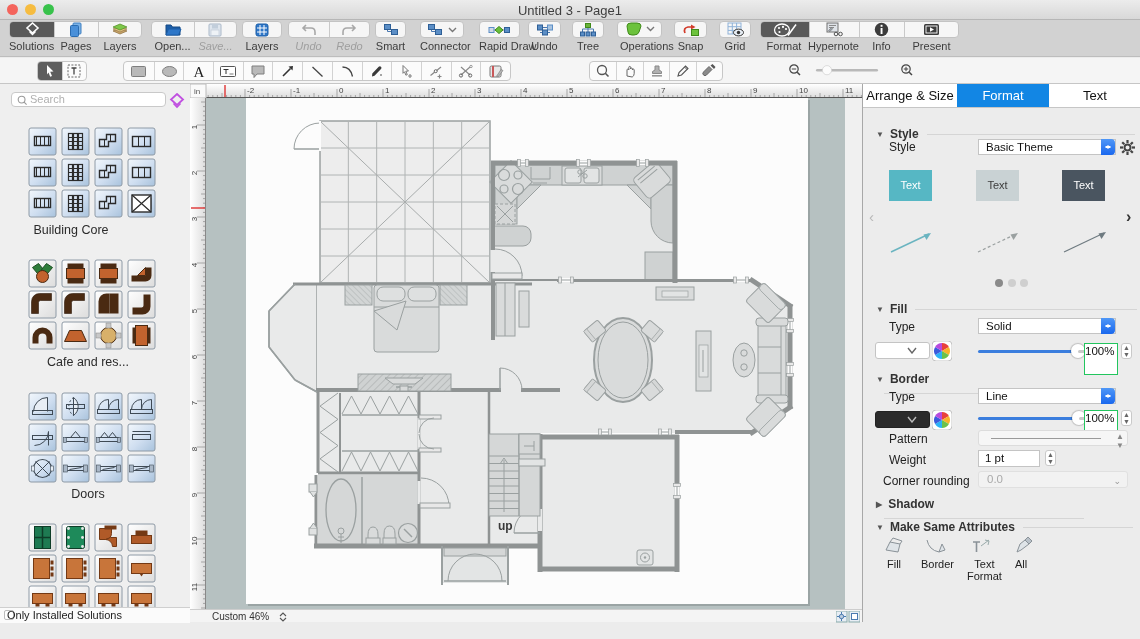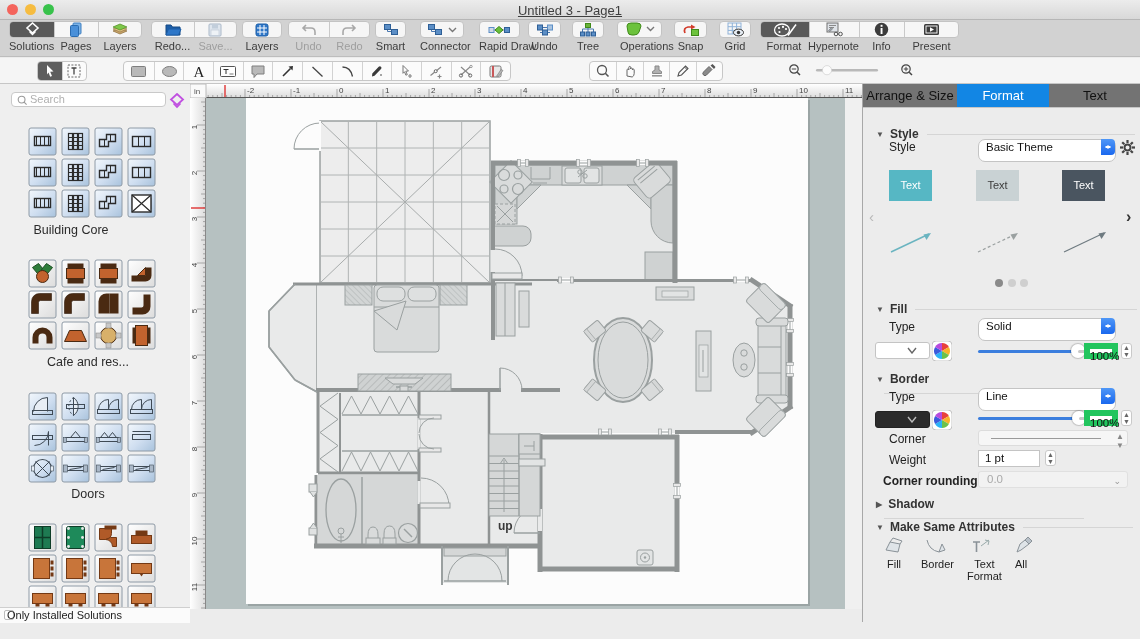--- a/index.html
+++ b/index.html
@@ -2,33 +2,33 @@
 <html><head><meta charset="utf-8">
 <style>
 html,body{margin:0;padding:0;width:1140px;height:639px;overflow:hidden;
  font-family:"Liberation Sans",sans-serif;-webkit-font-smoothing:antialiased;}
 *{box-sizing:border-box;}
 #app{position:absolute;left:0;top:0;width:1140px;height:639px;background:#ececec;}
 
 #titlebar{position:absolute;left:0;top:0;width:1140px;height:20px;
  background:linear-gradient(#ececec,#d8d8d8);border-bottom:1px solid #b6b6b6;}
 #titlebar .title{position:absolute;left:0;right:0;top:3px;text-align:center;
- font-size:13px;color:#3f3f3f;text-decoration:underline;}
+ font-size:13px;color:#3f3f3f;}
 .tl{position:absolute;top:4px;width:11px;height:11px;border-radius:50%;}
 
 #tb1{position:absolute;left:0;top:20px;width:1140px;height:37px;
  background:#d2d2d2;border-bottom:1px solid #bdbdbd;}
 .tbgroup{position:absolute;top:1px;height:17px;background:#f6f6f6;
  border:1px solid #c3c3c3;border-radius:4px;display:flex;}
 .tbseg{height:100%;display:flex;align-items:center;justify-content:center;position:relative;}
 .tbseg + .tbseg{border-left:1px solid #c9c9c9;}
 .tbseg.sel{background:#595959;}
 .tbseg.selfirst{border-radius:3px 0 0 3px;}
 .tblbl{position:absolute;top:20px;font-size:11px;color:#3c3c3c;text-align:center;white-space:nowrap;}
-.tblbl.dim{color:#9e9e9e;}
+.tblbl.dim{color:#9e9e9e;font-style:italic;}
 
 #tb2{position:absolute;left:0;top:58px;width:1140px;height:26px;
  background:#f5f5f5;border-bottom:1px solid #c6c6c6;}
 .t2group{position:absolute;top:3px;height:20px;background:#fbfbfb;
  border:1px solid #c7c7c7;border-radius:4px;display:flex;}
 .t2seg{width:25px;height:100%;display:flex;align-items:center;justify-content:center;}
 .t2seg + .t2seg{border-left:1px solid #d2d2d2;}
 .t2seg.sel{background:#5e5e5e;border-radius:3px 0 0 3px;}
 
 #sidebar{position:absolute;left:0;top:84px;width:190px;height:523px;background:#efefef;}
@@ -38,37 +38,37 @@
  border-top:1px solid #cfcfcf;font-size:11px;color:#222;}
 #onlybar .cb{position:absolute;left:4px;top:2px;width:10px;height:10px;background:#fff;
  border:1px solid #bbb;border-radius:2px;}
 #onlybar .t{position:absolute;left:7px;top:1px;}
 
 #canvas{position:absolute;left:190px;top:84px;width:672px;height:525px;background:#b5c0c0;}
 #statusmini{position:absolute;left:190px;top:609px;width:672px;height:13px;background:#f4f4f4;border-top:1px solid #cdcdcd;}
 #statusmini .z{position:absolute;left:14px;top:1px;font-size:10px;color:#333;}
 
 #panel{position:absolute;left:862px;top:84px;width:278px;height:538px;background:#ececec;border-left:1px solid #a8a8a8;}
-#tabs{position:absolute;left:0;top:0;width:278px;height:24px;background:#737373;border-bottom:1px solid #c6c6c6;display:flex;}
+#tabs{position:absolute;left:0;top:0;width:278px;height:24px;background:#ffffff;border-bottom:1px solid #c6c6c6;display:flex;}
 .tab{flex:1;text-align:center;font-size:13px;color:#111;line-height:24px;}
 .tab.sel{background:#1286e4;color:#fff;}
 .sechead{position:absolute;font-size:12px;font-weight:bold;color:#333;}
 .sechead:before{content:"▼";font-size:8px;color:#555;margin-right:6px;position:relative;top:-1px;}
 .sechead.closed:before{content:"▶";}
 .sechead .rule{display:inline-block;height:1px;background:#d5d5d5;vertical-align:middle;margin-left:8px;}
 .plbl{position:absolute;font-size:12px;color:#222;}
-.dropdown{position:absolute;height:23px;background:#fff;border:1px solid #c4c4c4;border-radius:7px;
+.dropdown{position:absolute;height:16px;background:#fff;border:1px solid #c4c4c4;border-radius:0;
  font-size:11.5px;color:#111;line-height:14px;padding-left:7px;}
 .dropdown .step{position:absolute;right:0;top:-1px;width:14px;height:16px;border-radius:0 4px 4px 0;
  background:linear-gradient(#4f97f7,#1a68ee);}
 .dropdown .step:before{content:"";position:absolute;left:4px;top:3px;border:3px solid transparent;border-bottom-color:#fff;}
 .dropdown .step:after{content:"";position:absolute;left:4px;bottom:3px;border:3px solid transparent;border-top-color:#fff;}
 .slider{position:absolute;height:3px;background:#3b7ede;border-radius:2px;}
 .slider .knob{position:absolute;right:-7px;top:-6px;width:14px;height:14px;background:#fff;border-radius:50%;box-shadow:0 0 1px 1px rgba(0,0,0,.18);}
-.valbox{position:absolute;width:34px;height:16px;background:#fff;border:6px solid #22c55e;font-size:11.5px;color:#111;text-align:left;line-height:15px;}
+.valbox{position:absolute;width:34px;height:32px;background:#fff;border:1px solid #22c55e;font-size:11.5px;color:#111;text-align:left;line-height:15px;}
 .updown{position:absolute;width:11px;height:16px;font-size:7px;color:#666;background:#fff;border:1px solid #c9c9c9;border-radius:3px;text-align:center;line-height:7px;}
 
 #statusbar{position:absolute;left:0;top:622px;width:1140px;height:17px;background:#ececec;border-top:1px solid #bdbdbd;font-size:11px;color:#333;}
 svg{display:block;}
 </style></head>
 <body>
 <div id="app">
   <div id="titlebar">
     <div class="tl" style="left:7px;background:#f4645c;"></div>
     <div class="tl" style="left:25px;background:#f6bc40;"></div>
@@ -108,21 +108,21 @@
           </svg>
         </div>
       <div class="tbseg" style="width:43px">
           <svg width="16" height="16" viewBox="0 0 16 16">
             <rect x="2" y="2" width="12" height="12" rx="1" fill="#dfe6ee" stroke="#aab8c8"></rect>
             <rect x="5" y="2.5" width="6" height="4" fill="#c2cedb"></rect>
             <rect x="4" y="8" width="8" height="5.5" fill="#eef2f6" stroke="#b8c4d2" stroke-width=".6"></rect>
           </svg>
         </div>
     </div>
-    <div class="tblbl" style="left:151px;width:43px">Redo...</div>
+    <div class="tblbl" style="left:151px;width:43px">Open...</div>
     <div class="tblbl dim" style="left:194px;width:43px">Save...</div>
     <div class="tbgroup" style="left:242px;width:40px">
       <div class="tbseg" style="width:40px">
           <svg width="16" height="16" viewBox="0 0 16 16">
             <rect x="2" y="2" width="12" height="12" rx="2" fill="#2e77c8" stroke="#1d5fa8"></rect>
             <g stroke="#fff" stroke-width="1">
               <line x1="6" y1="3" x2="6" y2="13"></line>
               <line x1="10" y1="3" x2="10" y2="13"></line>
               <line x1="3" y1="6" x2="13" y2="6"></line>
               <line x1="3" y1="10" x2="13" y2="10"></line>
@@ -1214,20 +1214,33 @@
         <text x="5" y="271" font-size="8" fill="#444" font-family="Liberation Sans" transform="rotate(-90 7 271)" text-anchor="middle">6</text>
         <text x="5" y="317" font-size="8" fill="#444" font-family="Liberation Sans" transform="rotate(-90 7 317)" text-anchor="middle">7</text>
         <text x="5" y="363" font-size="8" fill="#444" font-family="Liberation Sans" transform="rotate(-90 7 363)" text-anchor="middle">8</text>
         <text x="5" y="409" font-size="8" fill="#444" font-family="Liberation Sans" transform="rotate(-90 7 409)" text-anchor="middle">9</text>
         <text x="5" y="455" font-size="8" fill="#444" font-family="Liberation Sans" transform="rotate(-90 7 455)" text-anchor="middle">10</text>
         <text x="5" y="501" font-size="8" fill="#444" font-family="Liberation Sans" transform="rotate(-90 7 501)" text-anchor="middle">11</text>
         <line x1="15.5" y1="14" x2="15.5" y2="525" stroke="#888" stroke-width="1"></line>
         <line x1="1" y1="124" x2="15" y2="124" stroke="#e04040" stroke-width="1.5"></line>
       </svg>
     </div>
+  <div id="statusmini">
+      <div class="z" style="left:22px;">Custom 46%</div>
+ <svg style="position:absolute;left:88px;top:2px" width="10" height="10" viewBox="0 0 10 10">
+        <path d="M2 4 L5 1 L8 4 M2 6 L5 9 L8 6" fill="none" stroke="#555" stroke-width="1.1"></path>
+      </svg>
+ <svg style="position:absolute;left:646px;top:1px" width="24" height="12" viewBox="0 0 24 12">
+        <rect x="0" y="0" width="11" height="11" fill="#e8eef5" stroke="#8aa"></rect>
+        <path d="M5.5 1 L5.5 10 M1 5.5 L10 5.5" stroke="#4a7ab0"></path>
+        <circle cx="5.5" cy="5.5" r="2.2" fill="#bcd" stroke="#4a7ab0"></circle>
+        <rect x="13" y="0" width="11" height="11" fill="#e8eef5" stroke="#8aa"></rect>
+        <rect x="15.5" y="2.5" width="6" height="6" fill="#fff" stroke="#4a7ab0"></rect>
+      </svg>
+    </div>
   <div id="panel">
     <div id="tabs">
         <div class="tab" style="width:94px;flex:none;">Arrange &amp; Size</div>
         <div class="tab sel" style="width:92px;flex:none;">Format</div>
         <div class="tab" style="flex:1;">Text</div>
       </div>
     <div class="sechead" style="left:13px;top:43px;">Style<span class="rule" style="width:208px"></span></div>
     <div class="plbl" style="left:26px;top:56px;">Style</div>
     <div class="dropdown" style="left:115px;top:55px;width:138px;">Basic Theme<span class="step"></span></div>
     <svg style="position:absolute;left:256px;top:55px" width="17" height="17" viewBox="0 0 17 17">
@@ -1300,29 +1313,29 @@
           <path d="M10 10 L3.1 14 A8 8 0 0 1 3.1 6 Z" fill="#3b5bdb"></path>
           <path d="M10 10 L3.1 6 A8 8 0 0 1 10 2 Z" fill="#b84ade"></path>
         </g>
       </svg>
     <div class="slider" style="left:115px;top:333px;width:101px;">
         <div class="knob"></div>
       </div>
     <div style="position:absolute;left:216px;top:333px;width:17px;height:3px;background:#c8c8c8;border-radius:2px;"></div>
     <div class="valbox" style="left:221px;top:326px;">100%</div>
     <div class="updown" style="left:258px;top:326px;">▲<br>▼</div>
-    <div class="plbl" style="left:26px;top:348px;">Corner</div>
+    <div class="plbl" style="left:26px;top:348px;">Pattern</div>
     <div style="position:absolute;left:115px;top:346px;width:150px;height:16px;background:#f6f6f6;border:1px solid #dcdcdc;border-radius:3px;">
       <div style="position:absolute;left:12px;top:7px;width:110px;height:1px;background:#9a9a9a;"></div>
       <div style="position:absolute;right:3px;top:1px;font-size:8px;color:#888;">▲<br>▼</div>
       </div>
     <div class="plbl" style="left:26px;top:369px;">Weight</div>
     <div style="position:absolute;left:115px;top:366px;width:62px;height:17px;background:#fff;border:1px solid #c4c4c4;font-size:11.5px;color:#111;line-height:15px;padding-left:6px;">1 pt</div>
     <div class="updown" style="left:182px;top:366px;">▲<br>▼</div>
-    <div class="plbl" style="left:20px;top:390px;font-weight:bold;">Corner rounding</div>
+    <div class="plbl" style="left:20px;top:390px;">Corner rounding</div>
     <div style="position:absolute;left:115px;top:387px;width:150px;height:17px;background:#f2f2f2;border:1px solid #e0e0e0;border-radius:3px;font-size:11.5px;color:#aaa;line-height:15px;padding-left:8px;">0.0
       <span style="position:absolute;right:6px;top:2px;font-size:9px;color:#999;">⌄</span></div>
     <div class="sechead" style="left:13px;top:436px;">Make Same Attributes<span class="rule" style="width:110px"></span></div>
     <div class="sechead closed" style="left:13px;top:413px;">Shadow<span class="rule" style="width:200px"></span></div>
     <svg style="position:absolute;left:20px;top:452px" width="230" height="20" viewBox="0 0 230 20">
       <g fill="none" stroke="#8a9298">
           <path d="M3 14 l4 -8 l10 2 l-2 8 Z" fill="#dfe4e8"></path>
           <path d="M7 6 l3 -4 l9 3 l-2 3"></path>
       <g transform="translate(42,0)">
             <path d="M2 4 q2 10 12 12 l4 -5"></path>

